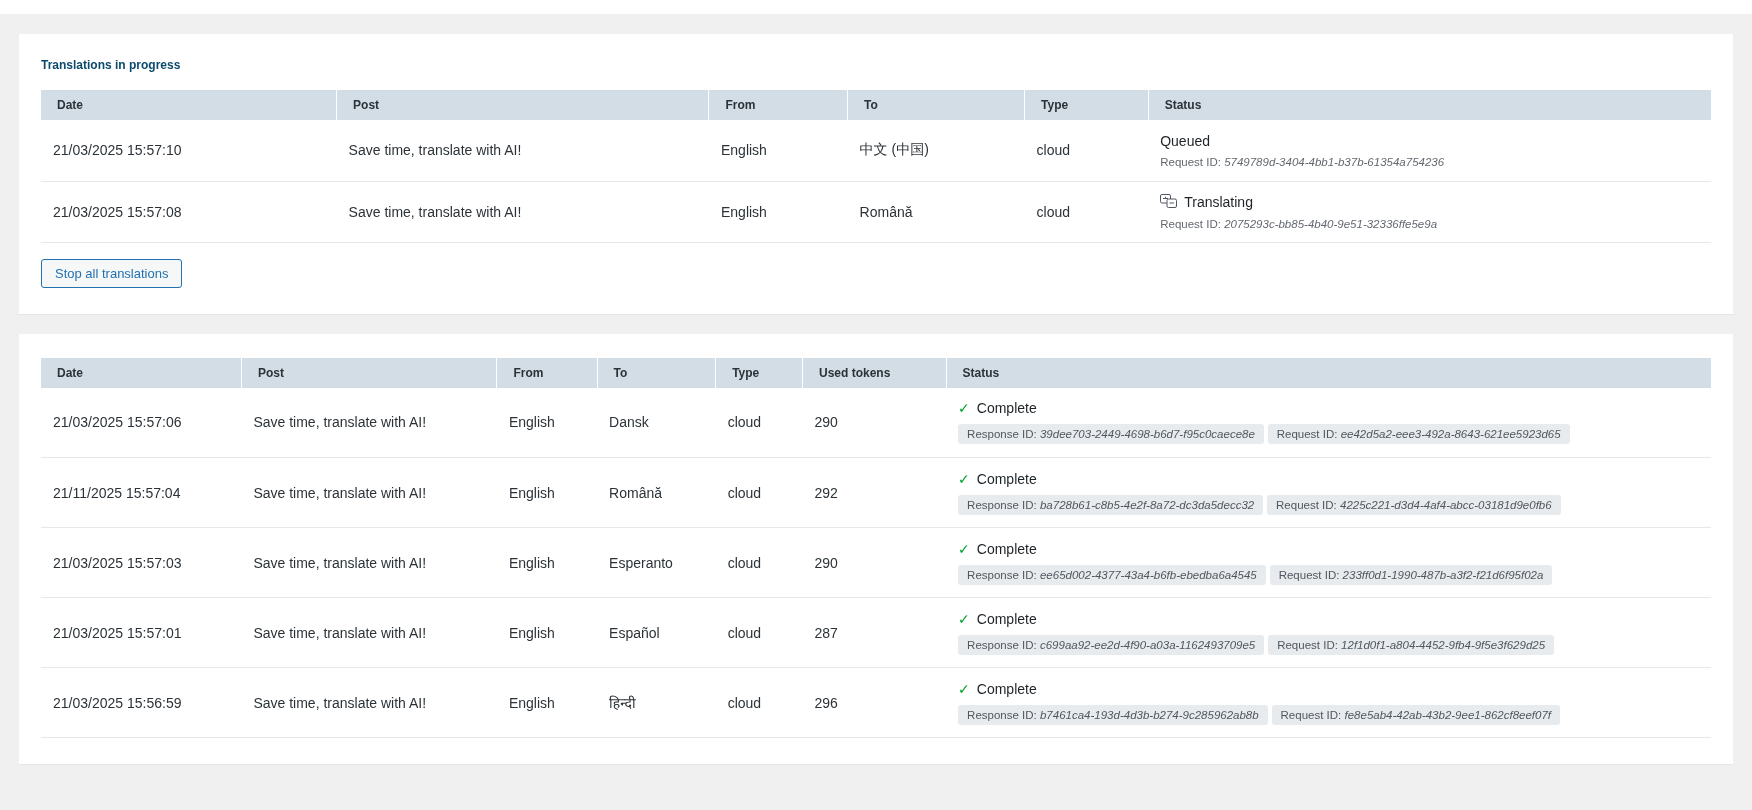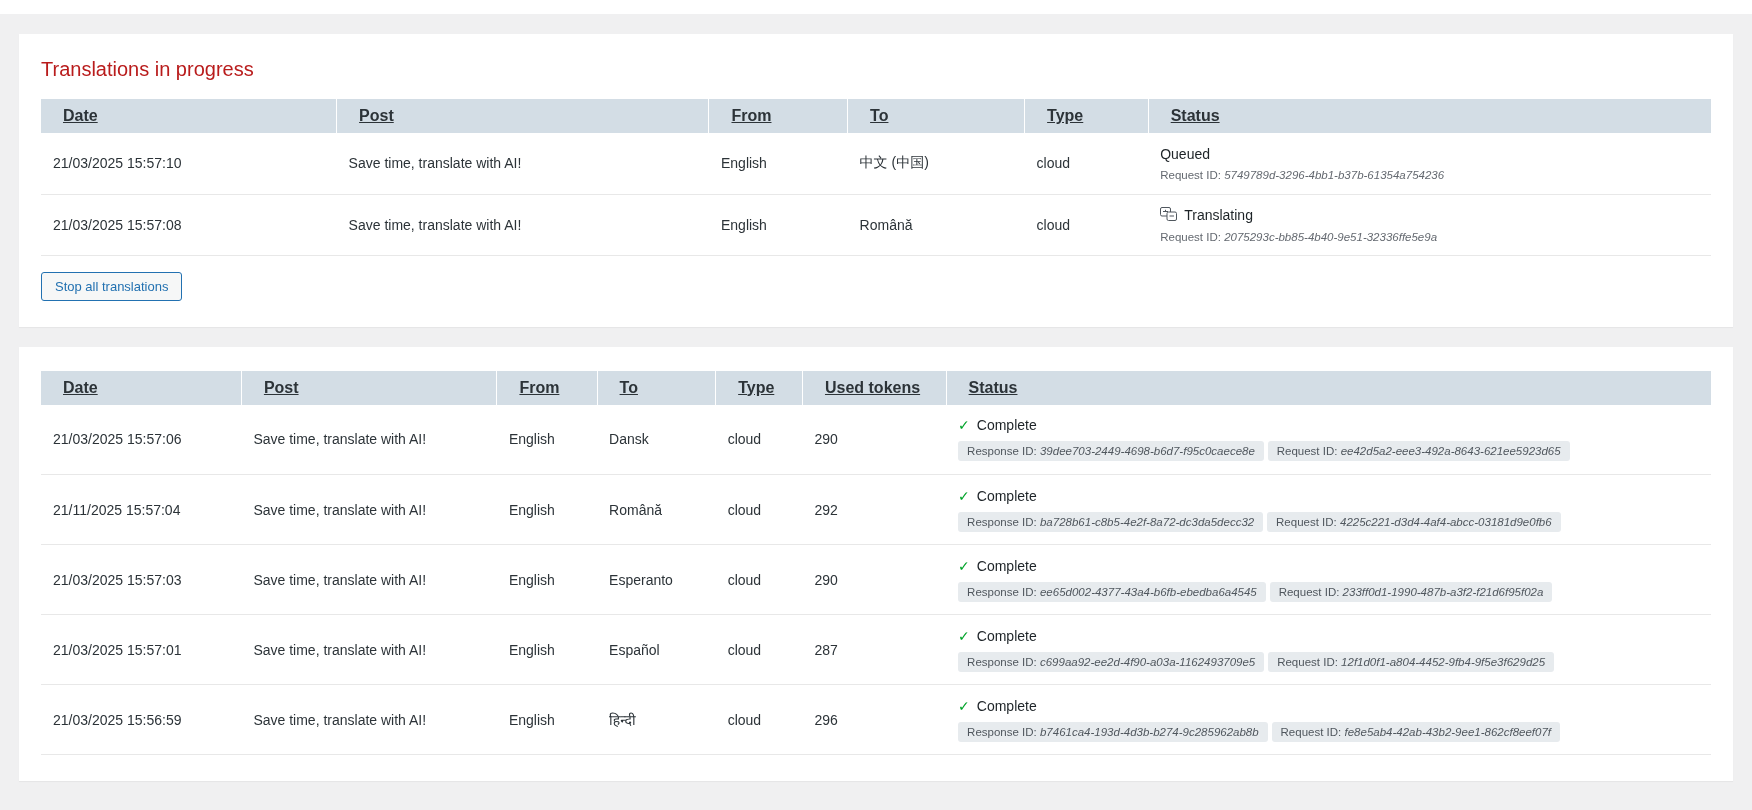--- a/index.html
+++ b/index.html
@@ -18,38 +18,37 @@
     width: 100%;
   }
   .card {
     background: #ffffff;
     margin: 20px 19px 0 19px;
     padding: 24px 22px 26px 22px;
     box-shadow: 0 1px 1px rgba(0,0,0,0.04);
   }
   .card h2 {
     margin: 0 0 18px 0;
-    font-size: 20px;
-    font-weight: normal;
-    color: #b91c1c;
+    font-size: 12px;
+    font-weight: bold;
+    color: #0c4a6e;
   }
   table {
     width: 100%;
     border-collapse: collapse;
     table-layout: fixed;
   }
   th {
     background: #d3dde5;
     text-align: left;
-    font-size: 16px;
+    font-size: 12px;
     font-weight: bold;
     color: #2c3338;
-    padding: 8px 22px;
+    padding: 8px 16px;
     border-right: 1px solid #ffffff;
-    text-decoration: underline;
   }
   th:last-child { border-right: none; }
   td {
     padding: 10px 12px;
     font-size: 14px;
     color: #2c3338;
     border-bottom: 1px solid #e8e8e8;
     vertical-align: middle;
     overflow: hidden;
   }
@@ -123,21 +122,21 @@
       <tr>
         <td>21/03/2025 15:57:10</td>
         <td>Save time, translate with AI!</td>
         <td>English</td>
         <td>中文 (中国)</td>
         <td>cloud</td>
         <td>
           <div class="status-text">Queued</div>
           <div class="req-line">
             <span>Request ID:</span>
-            <em>5749789d-3296-4bb1-b37b-61354a754236</em>
+            <em>5749789d-3404-4bb1-b37b-61354a754236</em>
           </div>
         </td>
       </tr>
       <tr>
         <td>21/03/2025 15:57:08</td>
         <td>Save time, translate with AI!</td>
         <td>English</td>
         <td>Română</td>
         <td>cloud</td>
         <td>

